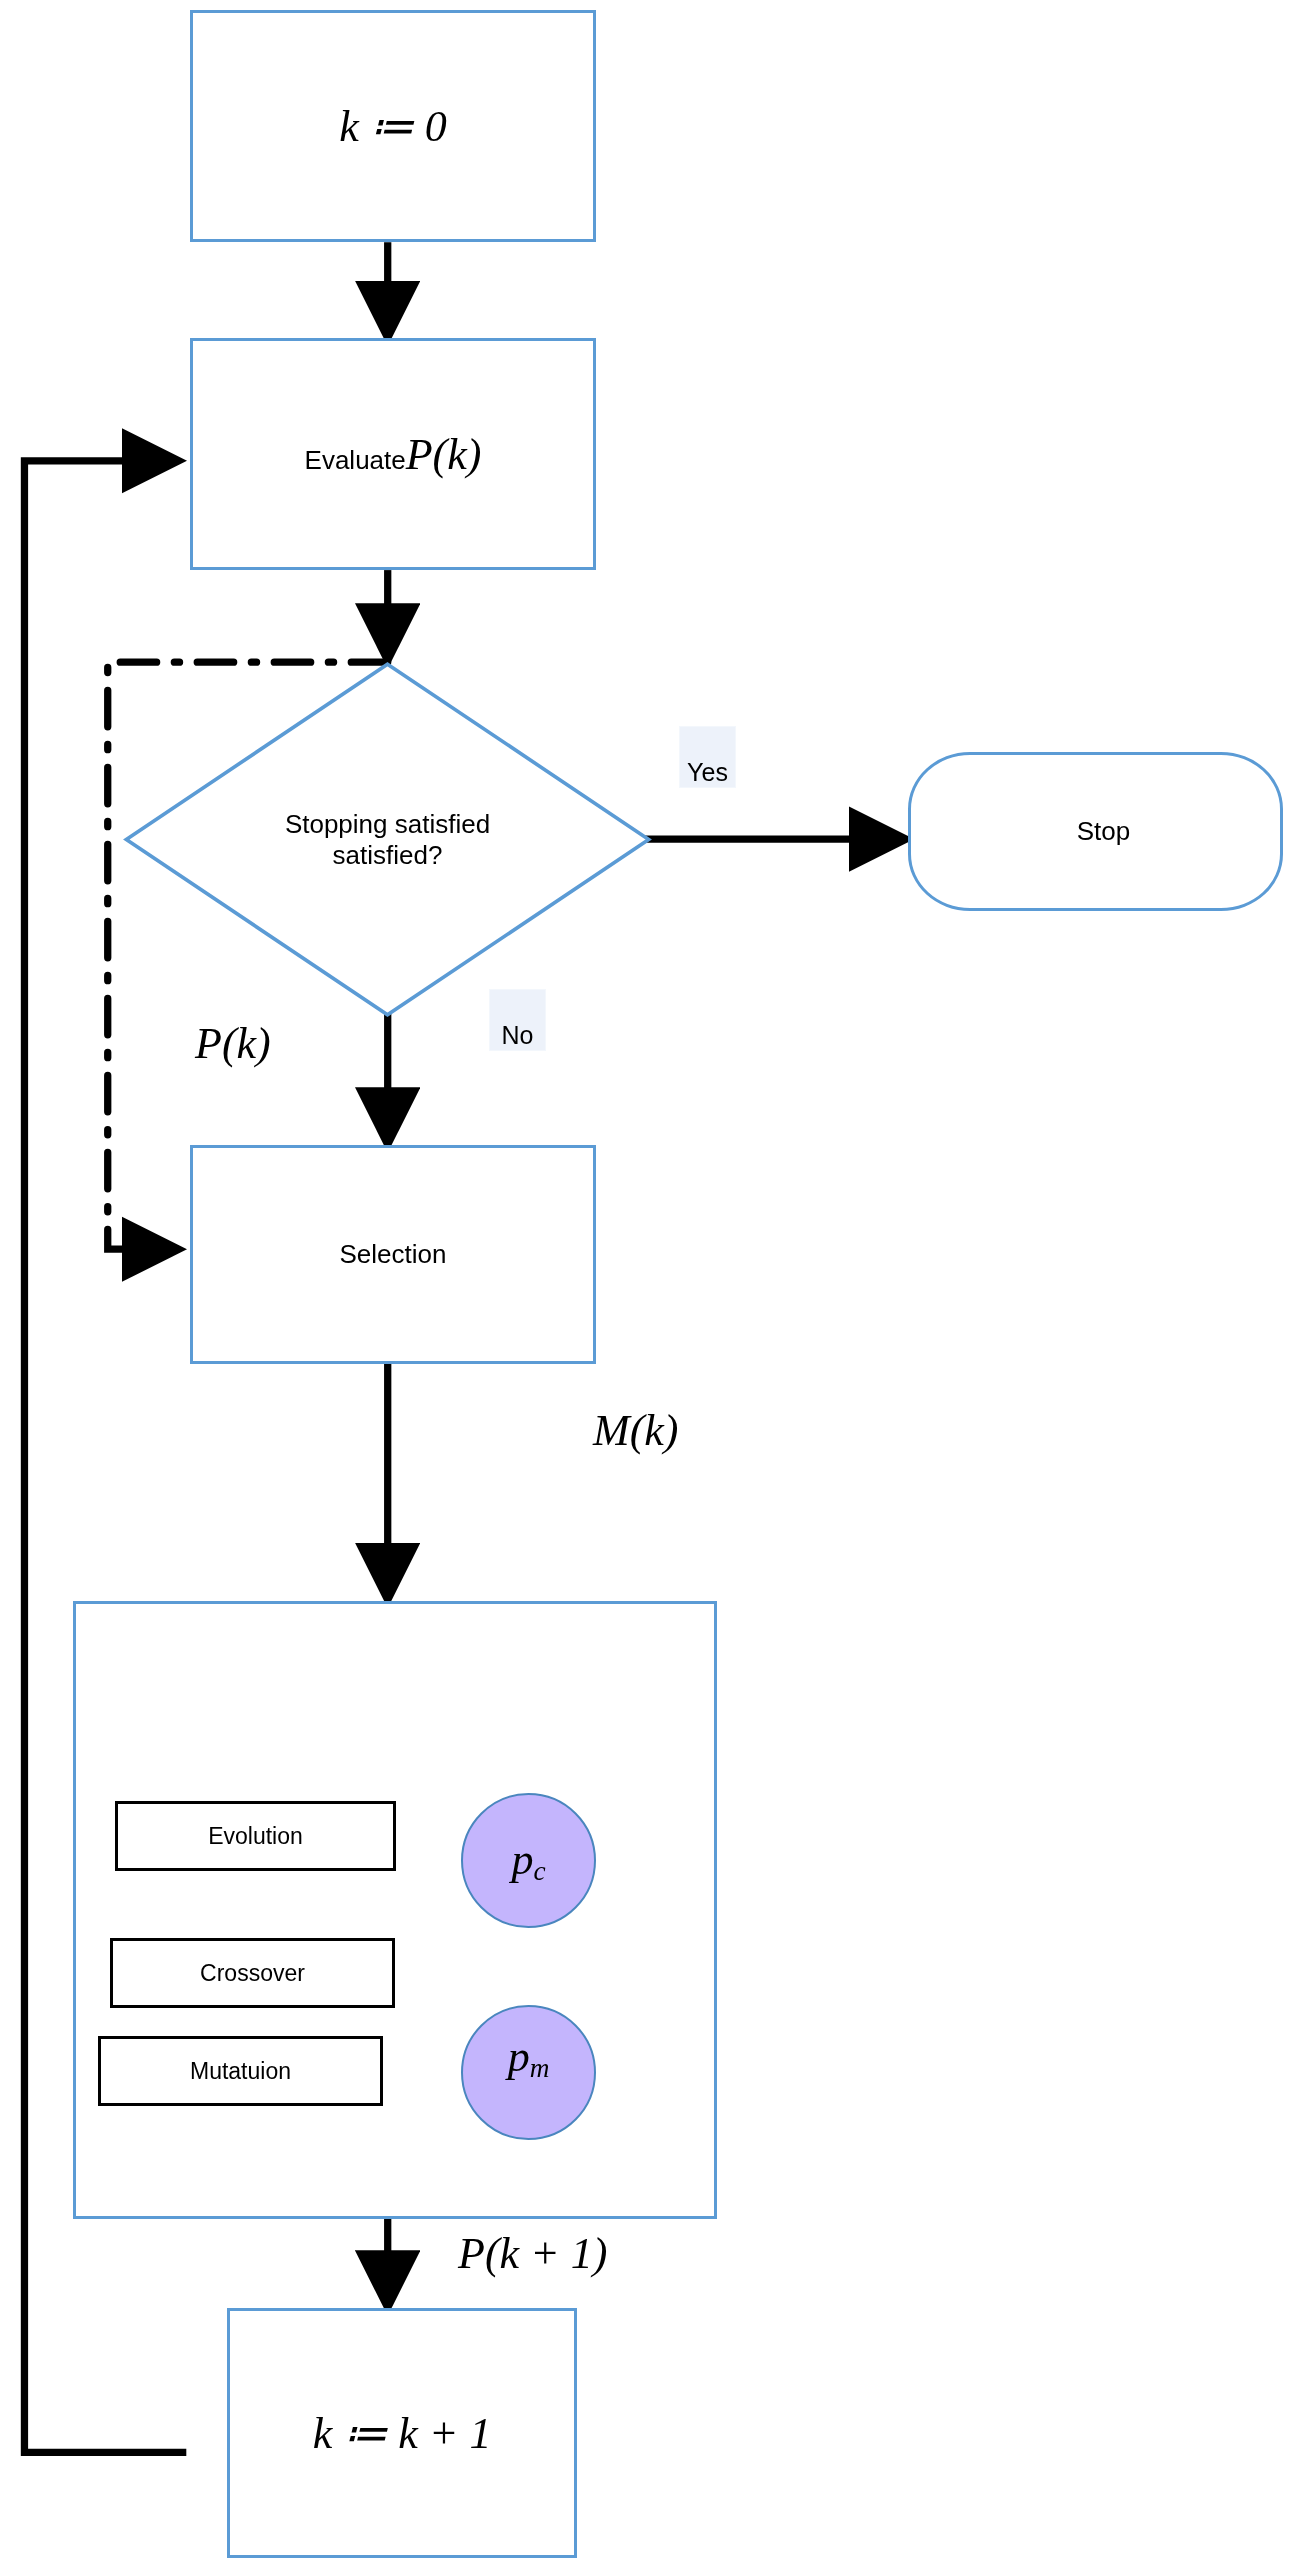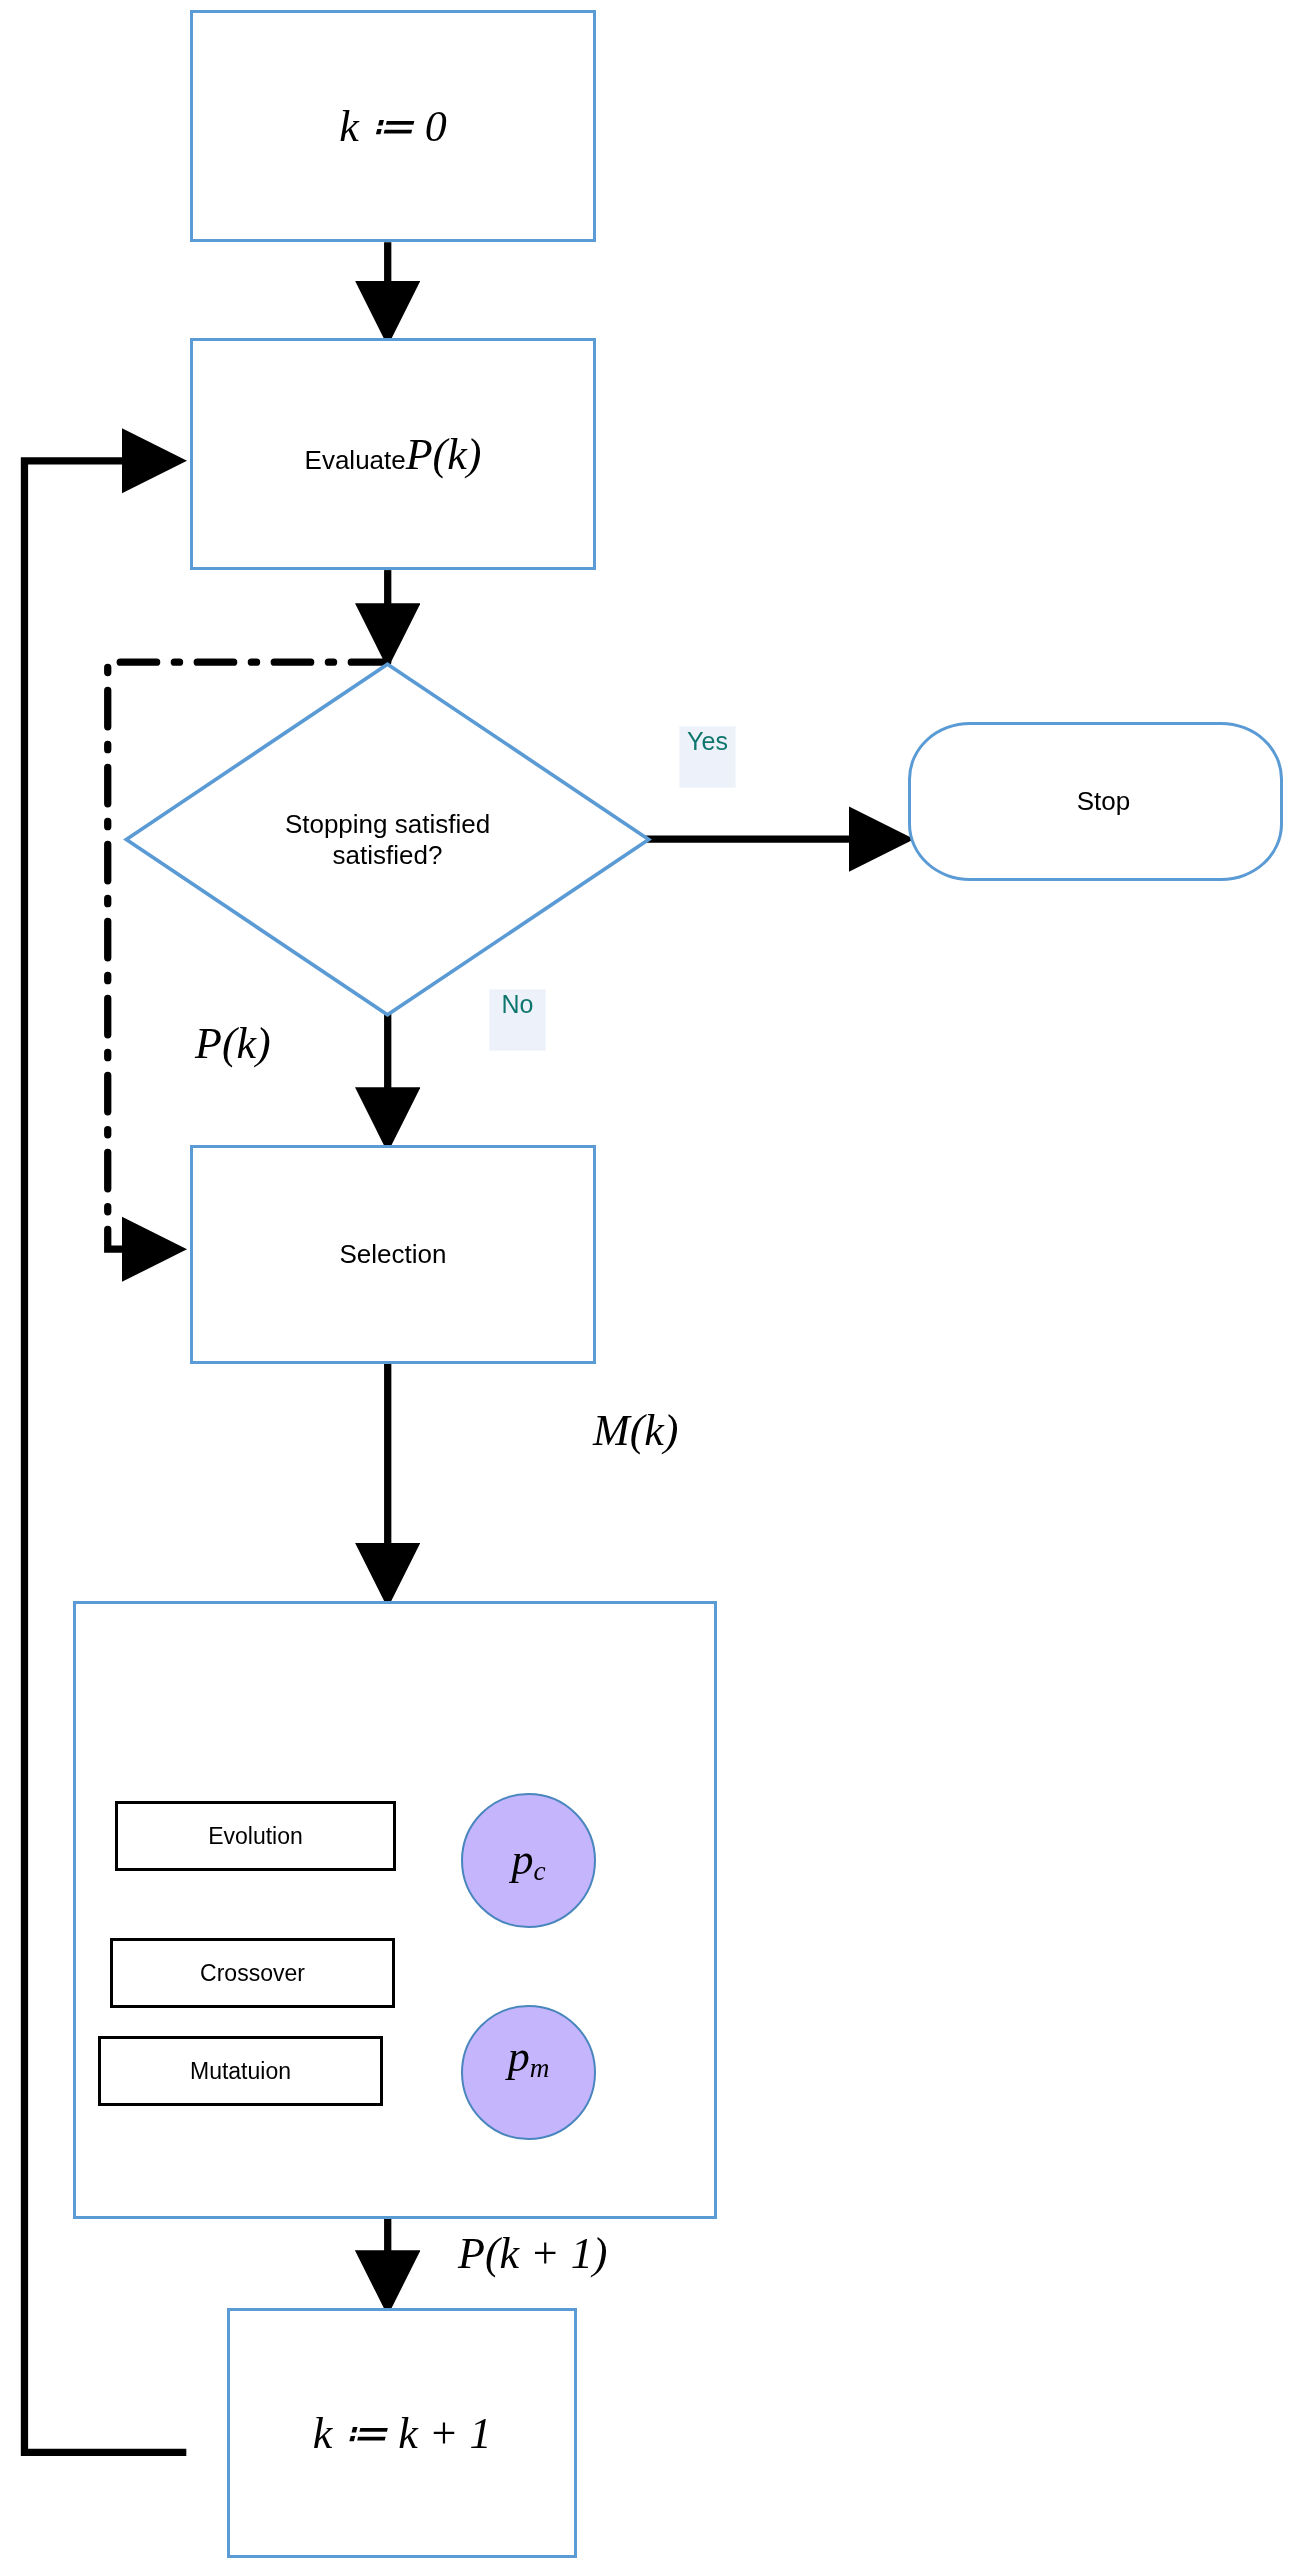--- a/index.html
+++ b/index.html
@@ -16,22 +16,22 @@
   .subbox{border:3.6px solid #000;background:#fff;}
   .circ{border:2.6px solid #4A86BE;background:#c4b5fd;border-radius:50%;}
 
   .txt-sans{font-family:"Liberation Sans",sans-serif;font-size:26px;line-height:1.18;}
   .txt-sans-sm{font-family:"Liberation Sans",sans-serif;font-size:23px;}
   .math{font-family:"Liberation Serif",serif;font-style:italic;font-size:44px;}
   .math sub{font-style:italic;font-size:0.62em;vertical-align:-0.22em;}
 
   .edge-label{position:absolute;color:#000;white-space:nowrap;}
   .yesno{position:absolute;box-sizing:border-box;background:#EDF2FA;
-         border:1.6px solid #F3F7FC;display:flex;align-items:flex-start;justify-content:center;
-         font-family:"Liberation Sans",sans-serif;font-size:25px;color:#0f766e;}
+         border:1.6px solid #F3F7FC;display:flex;align-items:flex-end;justify-content:center;
+         font-family:"Liberation Sans",sans-serif;font-size:25px;color:#000000;}
   .mixed{display:flex;align-items:baseline;justify-content:center;gap:0;}
 </style>
 </head>
 <body>
 
 <div id="canvas">
 
   <svg id="wire" viewBox="0 0 2523 4949" xmlns="http://www.w3.org/2000/svg">
     <defs>
       <marker id="ah" markerWidth="9" markerHeight="9" refX="7.6" refY="4.5" orient="auto" markerUnits="strokeWidth">
@@ -93,21 +93,21 @@
   </div>
 
   <div class="yesno" style="left:489px;top:989px;width:57px;height:62px;">
     <span>No</span>
   </div>
 
   <div class="edge-label math" style="left:195px;top:1018px;">
     <span>P(k)</span>
   </div>
 
-  <div class="node stadium" style="left:908px;top:722px;width:375px;height:159px;padding-left:16px;">
+  <div class="node stadium" style="left:908px;top:752px;width:375px;height:159px;padding-left:16px;">
     <span class="txt-sans">Stop</span>
   </div>
 
   <div class="node proc" style="left:190px;top:1145px;width:406px;height:219px;">
     <span class="txt-sans">Selection</span>
   </div>
 
   <div class="edge-label math" style="left:593px;top:1405px;">
     <span>M(k)</span>
   </div>

